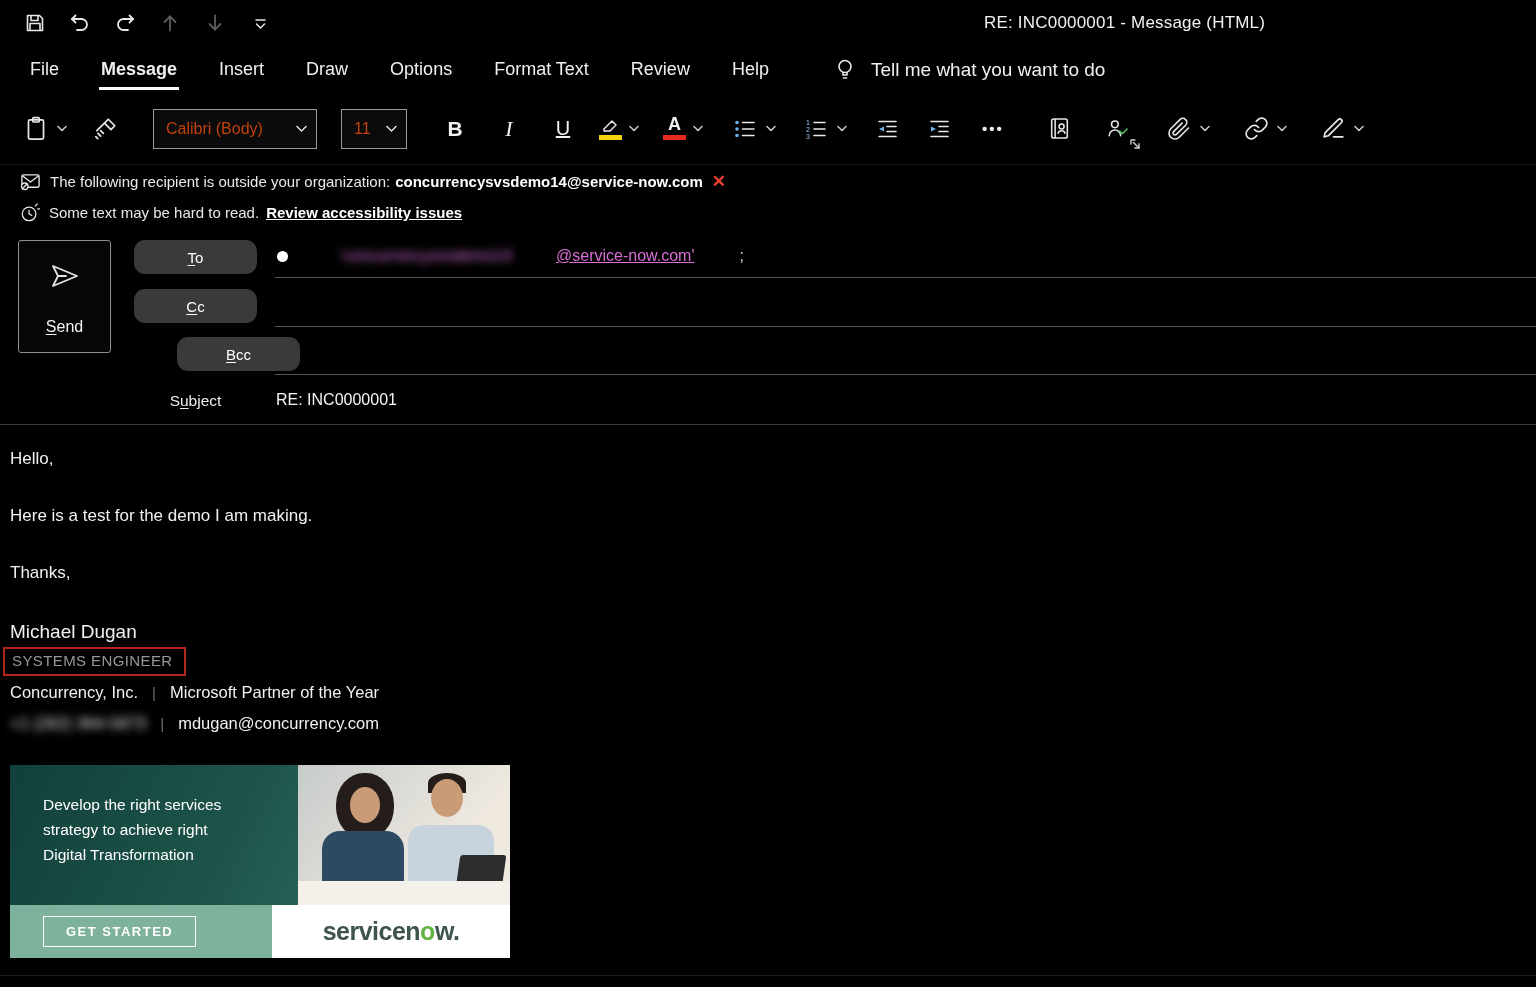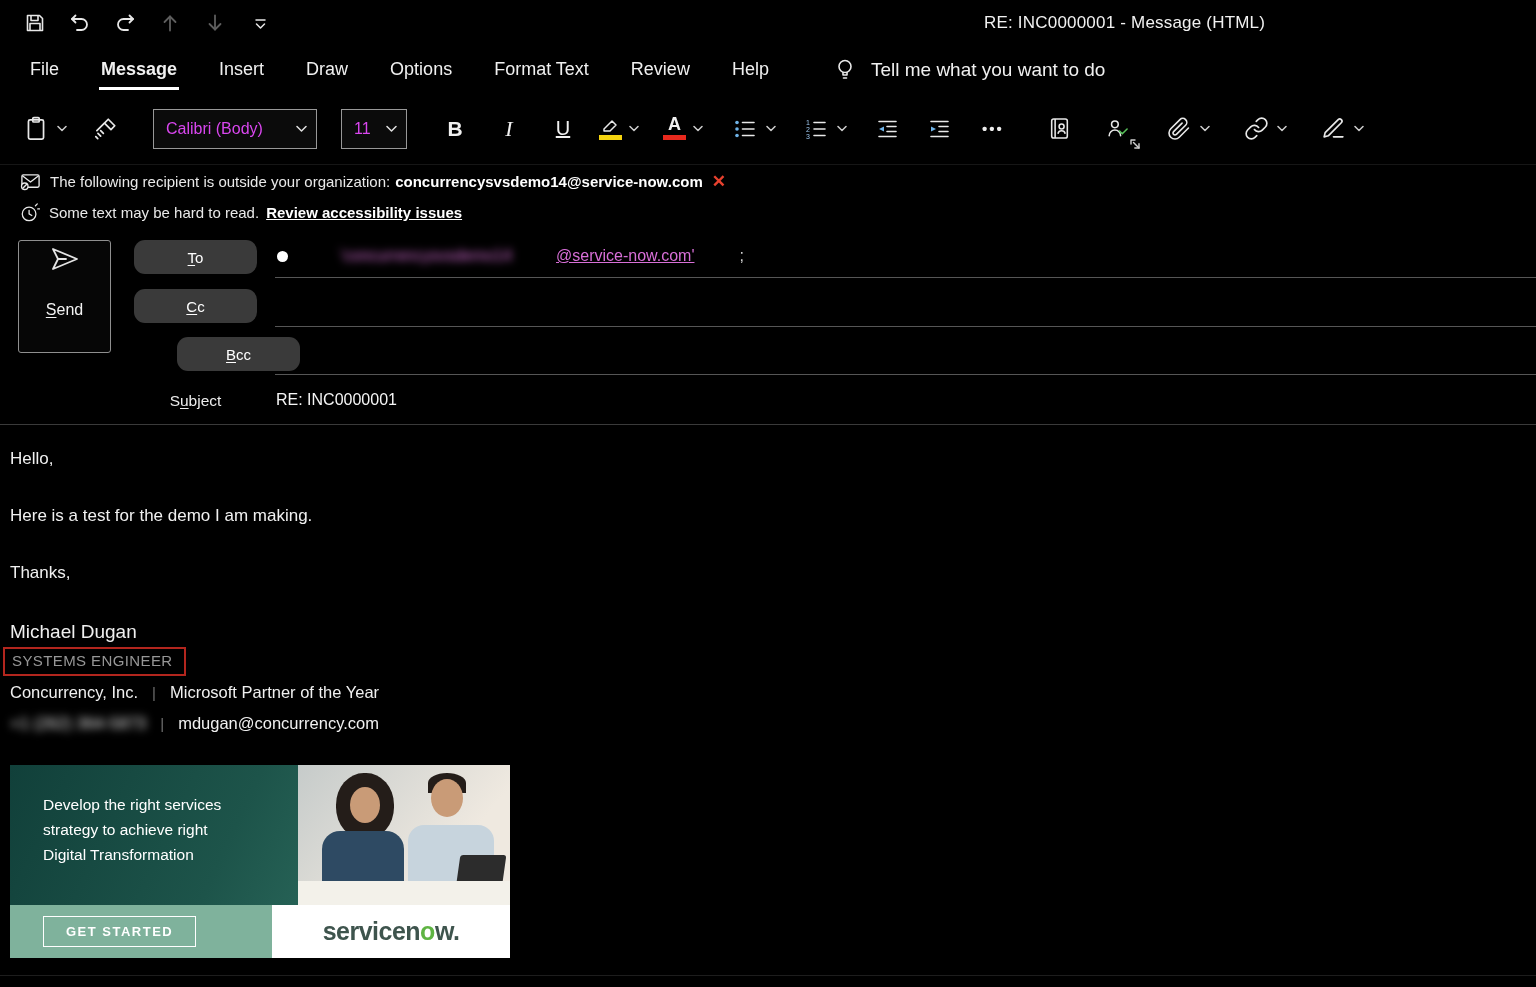--- a/index.html
+++ b/index.html
@@ -18,21 +18,21 @@
   .tab { display:flex; align-items:center; padding:0 21px; font-size:18px; color:#f0f0f0; position:relative; cursor:pointer; }
   .tab.active { font-weight:700; }
   .tab.active::after { content:""; position:absolute; left:19px; right:19px; bottom:3px; height:3px; background:#fff; }
   .tellme { display:flex; align-items:center; gap:15px; margin-left:44px; font-size:19px; color:#f0f0f0; cursor:text; }
 
   
   .toolbar { position:absolute; top:93px; left:0; width:100%; height:72px; display:flex; align-items:center; padding-left:22px; border-bottom:1px solid #161616; }
   .grp { display:flex; align-items:center; }
   .tbtn { display:flex; align-items:center; justify-content:center; min-width:28px; height:44px; color:#f0f0f0; cursor:pointer; }
   .chev { margin-left:7px; cursor:pointer; }
-  .combo { height:40px; border:1px solid #989898; display:flex; align-items:center; justify-content:space-between; padding:0 9px 0 12px; background:#0b0b0b; font-size:16px; color:#d946ef; cursor:pointer; }
+  .combo { height:40px; border:1px solid #989898; display:flex; align-items:center; justify-content:space-between; padding:0 9px 0 12px; background:#0b0b0b; font-size:16px; color:#c2410c; cursor:pointer; }
   .combo.font { width:164px; margin-right:24px; }
   .combo.size { width:66px; margin-right:34px; }
   .b-label { font-weight:800; font-size:21px; }
   .i-label { font-family:"Liberation Serif", serif; font-style:italic; font-size:22px; }
   .u-label { font-size:20px; text-decoration:underline; }
   .stack { display:flex; flex-direction:column; align-items:center; gap:3px; cursor:pointer; }
   .bar { width:23px; height:5px; }
   .bar.yellow { background:#f5d40f; }
   .bar.red { background:#e8291d; }
   .fc-letter { font-size:18px; font-weight:700; line-height:15px; color:#f0f0f0; }
@@ -43,21 +43,21 @@
   
   .warnings { position:absolute; top:166px; left:0; width:100%; }
   .warn-row { display:flex; align-items:center; height:31px; padding-left:20px; font-size:15px; color:#e9e9e9; }
   .wicon { margin-right:9px; display:flex; }
   .ext-email { font-weight:700; margin-left:5px; color:#fff; }
   .dismiss { color:#e8412e; font-size:17px; margin-left:9px; font-weight:600; cursor:pointer; }
   .acc-link { font-weight:700; text-decoration:underline; margin-left:7px; color:#fff; cursor:pointer; }
 
   
   .compose { position:absolute; top:228px; left:0; width:100%; height:197px; border-bottom:1px solid #3a3a3a; }
-  .send-btn { position:absolute; left:18px; top:12px; width:93px; height:113px; border:1px solid #8f8f8f; border-radius:3px; display:flex; flex-direction:column; align-items:center; gap:24px; background:#060606; cursor:pointer; }
+  .send-btn { position:absolute; left:18px; top:12px; width:93px; height:113px; border:1px solid #8f8f8f; border-radius:3px; display:flex; flex-direction:column; align-items:center; justify-content:center; gap:24px; background:#060606; cursor:pointer; }
   .send-label { font-size:16px; color:#f2f2f2; }
   .accel { text-decoration:underline; text-underline-offset:2px; }
   .fieldbtn { position:absolute; left:134px; width:123px; height:34px; background:#3a3a3a; color:#fff; font-size:15px; display:flex; align-items:center; justify-content:center; border-radius:11px; cursor:pointer; }
   .fieldbtn.to { top:12px; } .fieldbtn.cc { top:61px; } .fieldbtn.bcc { top:109px;margin-left:43px; }
   .fieldline { position:absolute; left:275px; right:0; border-bottom:1px solid #565656; cursor:text; }
   .fieldline.to { top:49px; } .fieldline.cc { top:98px; } .fieldline.bcc { top:146px; }
   .recipient { position:absolute; left:277px; top:19px; display:flex; align-items:center; font-size:16px; cursor:pointer;gap:44px; }
   .presence { width:11px; height:11px; border-radius:50%; background:#fff; margin-right:8px; }
   .r-blur { color:#d86fd8; filter:blur(4px); }
   .r-visible { color:#d86fd8; text-decoration:underline; }

